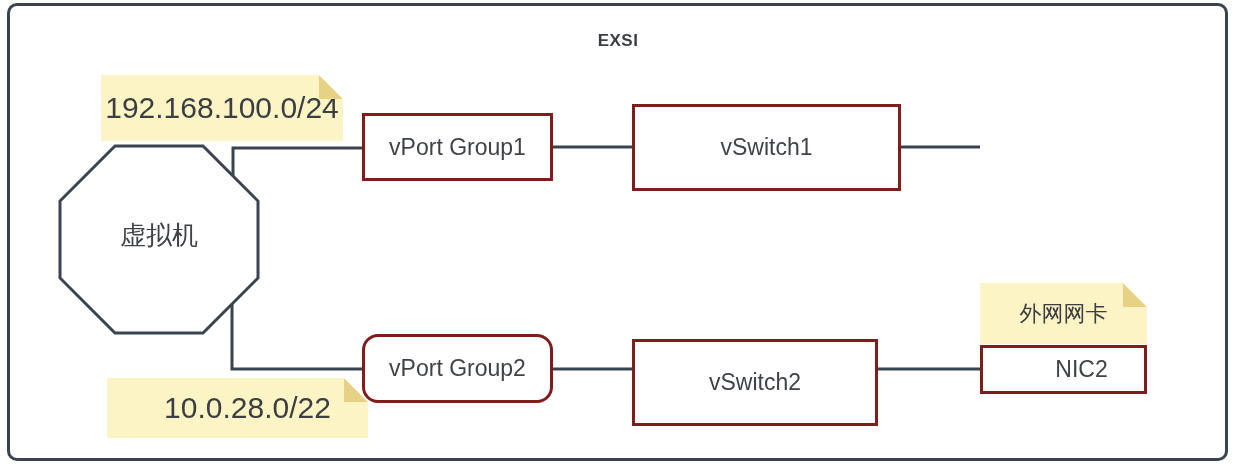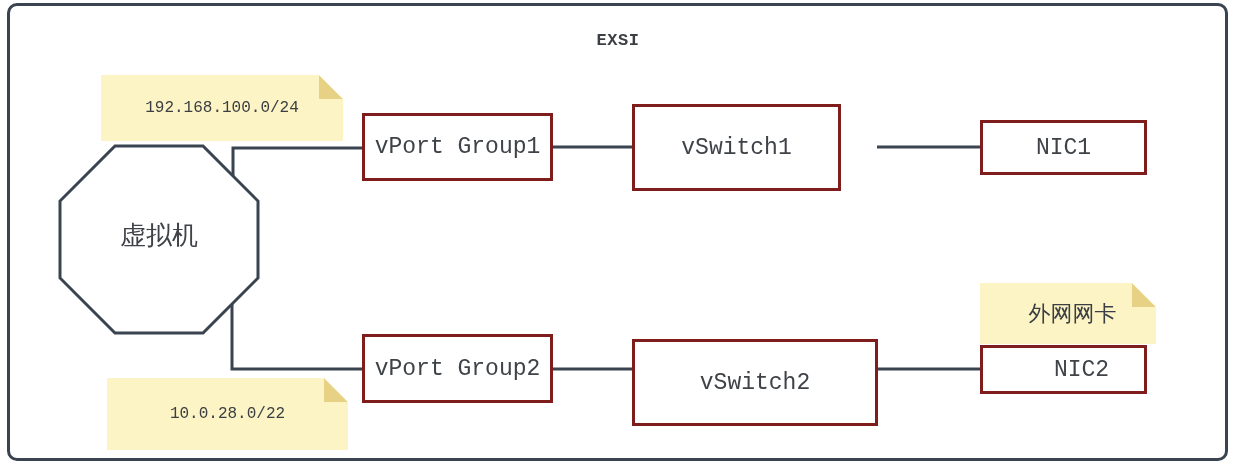--- a/index.html
+++ b/index.html
@@ -5,21 +5,21 @@
   html, body {
     margin: 0;
     padding: 0;
     background: #ffffff;
   }
   .canvas {
     position: relative;
     width: 1236px;
     height: 471px;
     background: #ffffff;
-    font-family: Liberation Mono, monospace;
+    font-family: Liberation Sans, sans-serif;
     overflow: hidden;
   }
   .frame {
     position: absolute;
     left: 7px;
     top: 3px;
     width: 1221px;
     height: 458px;
     box-sizing: border-box;
     border: 3px solid #394450;
@@ -50,57 +50,57 @@
     border: 3px solid #7f1d1d;
     background: #ffffff;
     display: flex;
     align-items: center;
     justify-content: center;
     font-size: 23px;
     color: #3f4347;
     white-space: nowrap;
   }
   .node-vport1 { left: 362px; top: 113px; width: 191px; height: 68px; }
-  .node-vport2 { left: 362px; top: 334px; width: 191px; height: 69px; }
-  .node-vswitch1 { left: 632px; top: 104px; width: 209px; height: 87px; }
+  .node-vport2 { left: 362px; top: 334px; width: 191px; height: 69px; border-radius: 16px; }
+  .node-vswitch1 { left: 632px; top: 104px; width: 269px; height: 87px; }
   .node-vswitch2 { left: 632px; top: 325px; width: 246px; height: 87px; margin-top: 14px; }
   .node-nic1 { left: 980px; top: 120px; width: 167px; height: 55px; }
   .node-nic2 { left: 980px; top: 345px; width: 167px; height: 49px; padding-left: 36px; }
   .vm-label {
     position: absolute;
     left: 60px;
     top: 218px;
     width: 198px;
     text-align: center;
     font-size: 26px;
     color: #3f4347;
   }
   .note {
     position: absolute;
     background: #fcf4c5;
     display: flex;
     align-items: center;
     justify-content: center;
-    font-size: 16px;
+    font-size: 30px;
     color: #3b3e42;
     clip-path: polygon(0 0, calc(100% - 24px) 0, 100% 24px, 100% 100%, 0 100%);
   }
   .note .fold {
     position: absolute;
     top: 0;
     right: 0;
     width: 24px;
     height: 24px;
     background: #e6d185;
     clip-path: polygon(0 0, 100% 100%, 0 100%);
   }
   .note-subnet1 { left: 101px; top: 75px;  width: 242px; height: 66px; }
-  .note-subnet2 { left: 107px; top: 378px; width: 241px; height: 72px; }
+  .note-subnet2 { left: 107px; top: 378px; width: 241px; height: 60px; padding-left: 20px; }
   .note-nic1role { left: 980px; top: 43px;  width: 167px; height: 61px; font-size: 22px; }
-  .note-nic2role { left: 980px; top: 283px; width: 167px; height: 61px; font-size: 22px; padding-left: 9px; }
+  .note-nic2role { left: 980px; top: 283px; width: 167px; height: 61px; font-size: 22px; }
 </style>
 </head>
 <body>
 
 <div class="canvas">
 
   <div class="frame"></div>
 
   <div class="diagram-title">EXSI</div>
 
@@ -140,17 +140,16 @@
   </div>
 
   <div class="node node-vport1">vPort Group1</div>
 
   <div class="node node-vport2">vPort Group2</div>
 
   <div class="node node-vswitch1">vSwitch1</div>
 
   <div class="node node-vswitch2">vSwitch2</div>
 
-  <div class="node node-nic1">NIC1</div>
 
   <div class="node node-nic2">NIC2</div>
 
 </div>
 
 </body></html>

